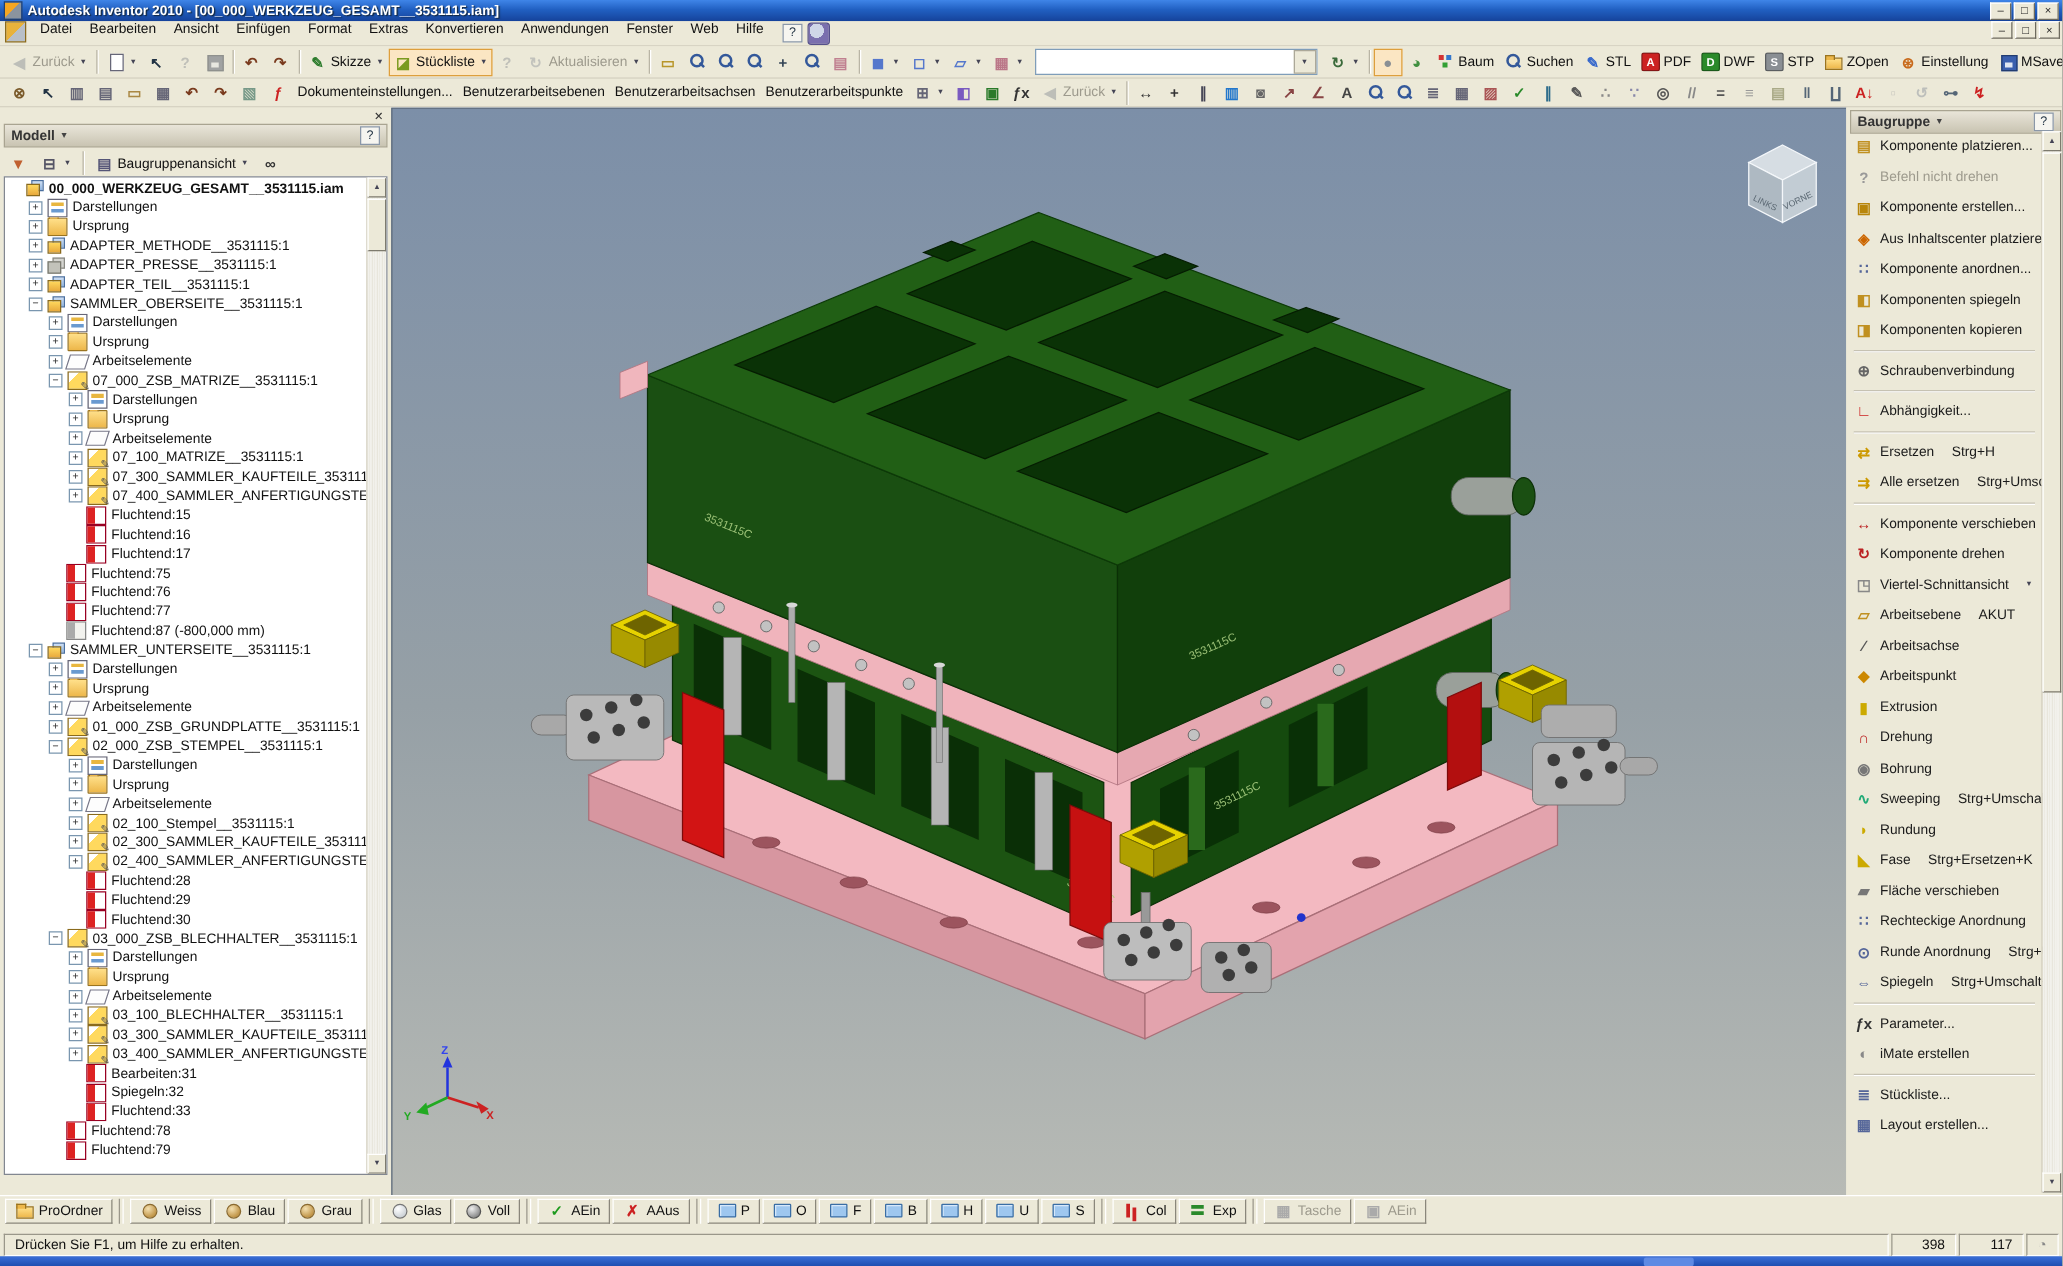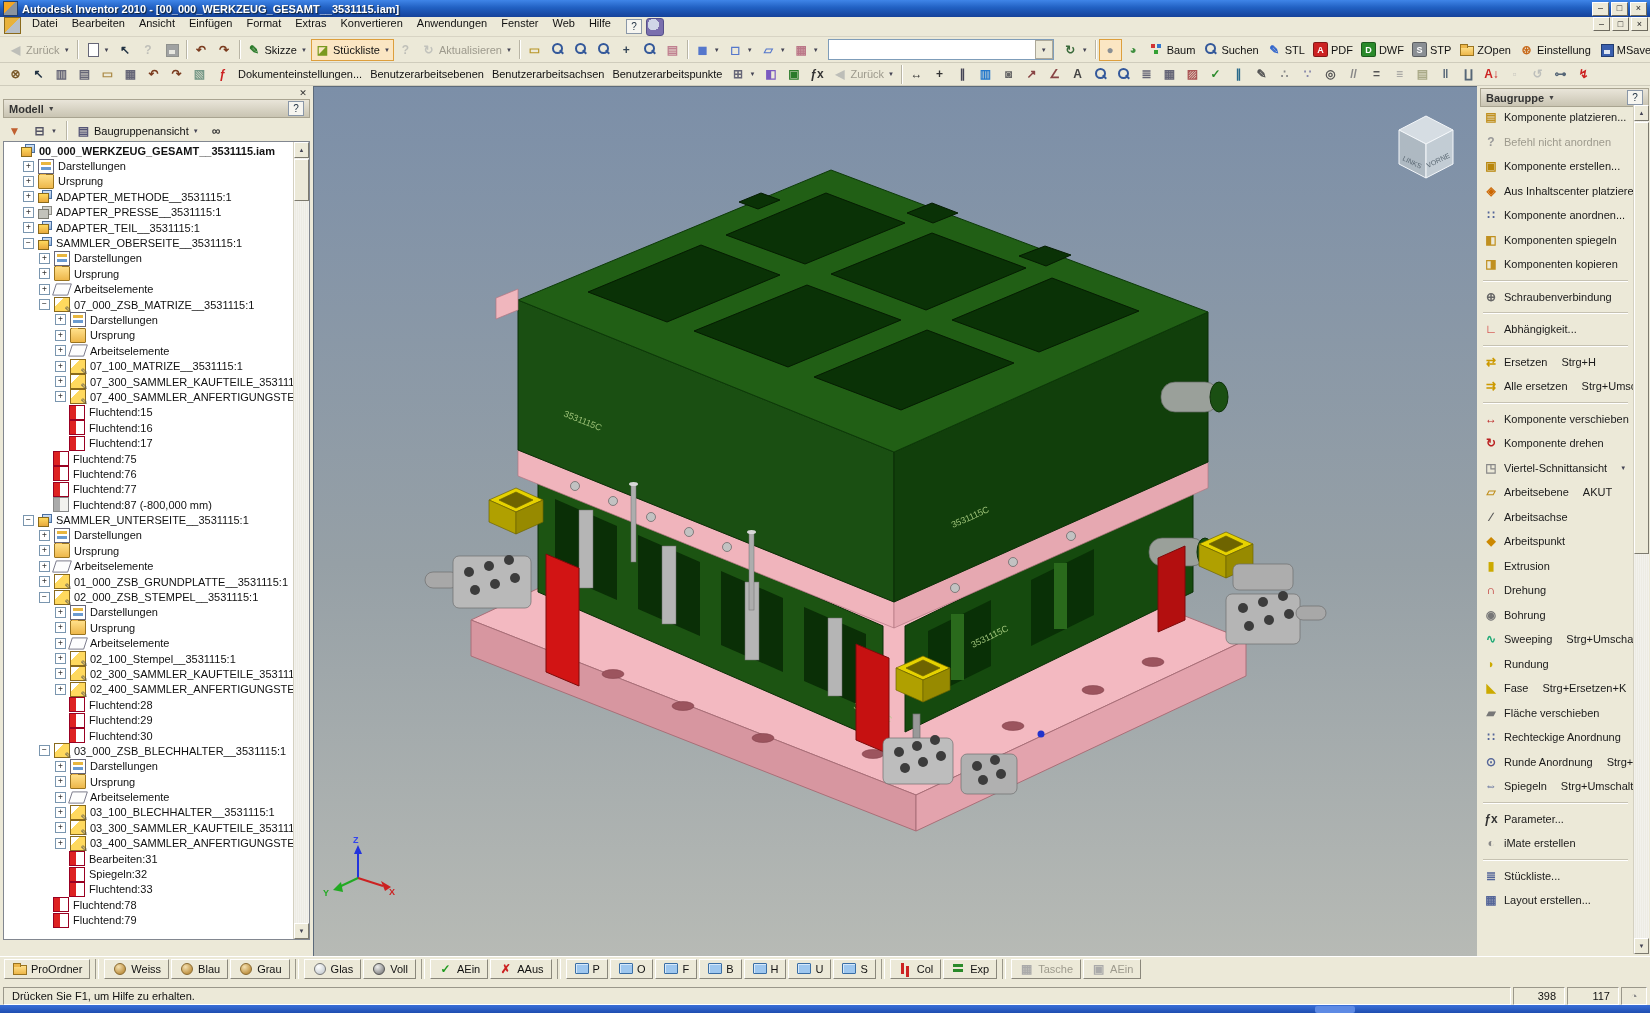--- a/index.html
+++ b/index.html
@@ -1014,21 +1014,21 @@
         <span class="flex"></span>
         <button class="qbox">?</button>
       </div>
       <div class="plist" id="panelitems">
           <button class="prow">
             <span class="pic" style="color: rgb(192, 144, 32);">▤</span>
             <span>Komponente platzieren...</span>
           </button>
           <button class="prow dis">
             <span class="pic" style="color: rgb(153, 153, 153);">?</span>
-            <span>Befehl nicht anordnen</span>
+            <span>Befehl nicht drehen</span>
           </button>
           <button class="prow">
             <span class="pic" style="color: rgb(184, 134, 11);">▣</span>
             <span>Komponente erstellen...</span>
           </button>
           <button class="prow">
             <span class="pic" style="color: rgb(204, 102, 0);">◈</span>
             <span>Aus Inhaltscenter platzieren...</span>
           </button>
           <button class="prow">

